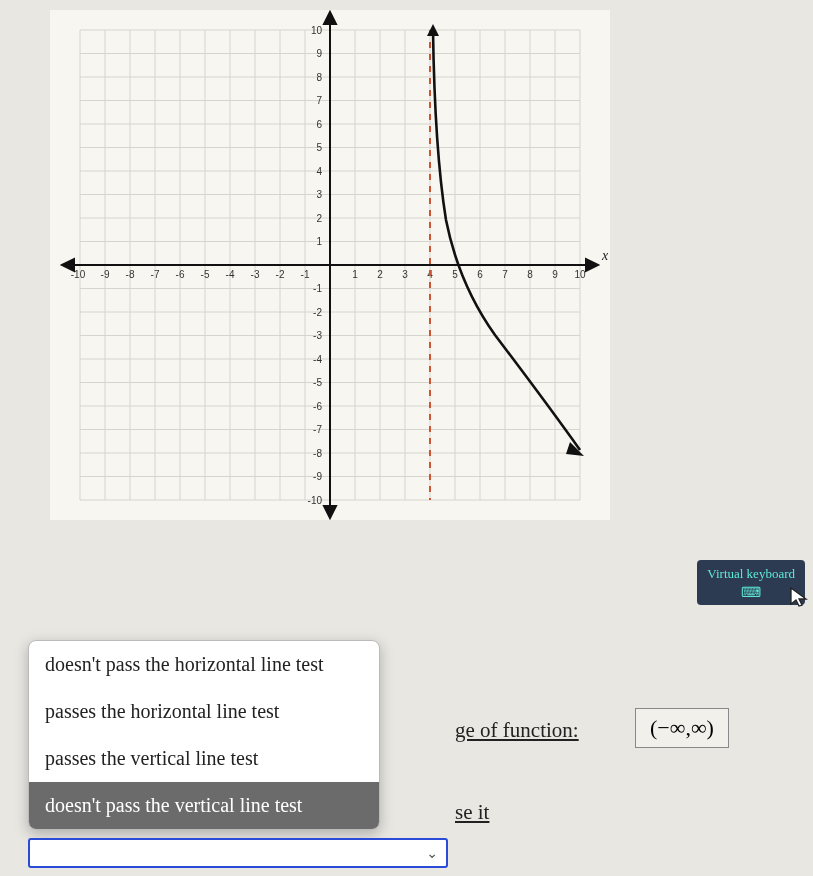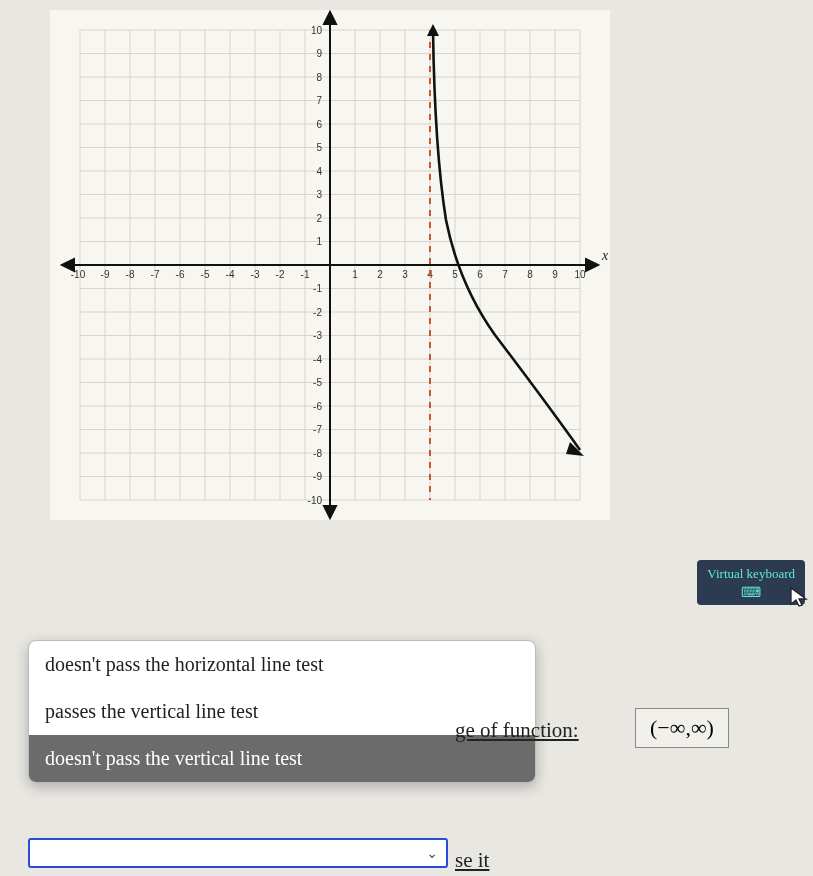--- a/index.html
+++ b/index.html
@@ -38,21 +38,21 @@
   }
   .cursor-svg {
     position: absolute;
     top: 586px;
     right: 2px;
   }
   .dropdown-panel {
     position: absolute;
     top: 640px;
     left: 28px;
-    width: 508px;
+    width: 352px;
     background: #fff;
     border: 1px solid #bbb;
     border-radius: 8px;
     box-shadow: 0 4px 14px rgba(0,0,0,0.25);
     overflow: hidden;
     font-size: 20px;
   }
   .dropdown-panel .opt {
     padding: 12px 16px;
     color: #222;
@@ -62,21 +62,21 @@
     background: #6b6b6b;
     color: #fff;
   }
   .hint-text {
     position: absolute;
     font-size: 21px;
     color: #222;
     text-decoration: underline;
   }
   .hint-range { top: 718px; left: 455px; }
-  .hint-seit { top: 848px; left: 455px; }
+  .hint-seit { top: 800px; left: 455px; }
   .answer-box {
     position: absolute;
     top: 708px;
     left: 635px;
     border: 1px solid #888;
     padding: 6px 14px;
     font-size: 22px;
     background: #f1f0ea;
     font-family: 'Times New Roman', serif;
   }
@@ -212,20 +212,21 @@
 <div class="virtual-kb">
   <div>Virtual keyboard</div>
   <div class="kb-icon">⌨</div>
 </div>
 <svg class="cursor-svg" width="22" height="22">
   <path d="M2 2 L2 18 L7 14 L10 20 L13 19 L10 13 L17 13 Z" fill="#fff" stroke="#222" stroke-width="1.3"></path>
 </svg>
 
 <div class="dropdown-panel">
   <div class="opt"><span>doesn't pass the horizontal line test</span></div>
+  <div class="opt"><span>passes the horizontal line test</span></div>
   <div class="opt"><span>passes the vertical line test</span></div>
   <div class="opt selected"><span>doesn't pass the vertical line test</span></div>
 </div>
 
 <div class="hint-text hint-range">ge of function:</div>
 <div class="hint-text hint-seit">se it</div>
 
 <div class="answer-box">
   <span>(−∞,∞)</span>
 </div>

